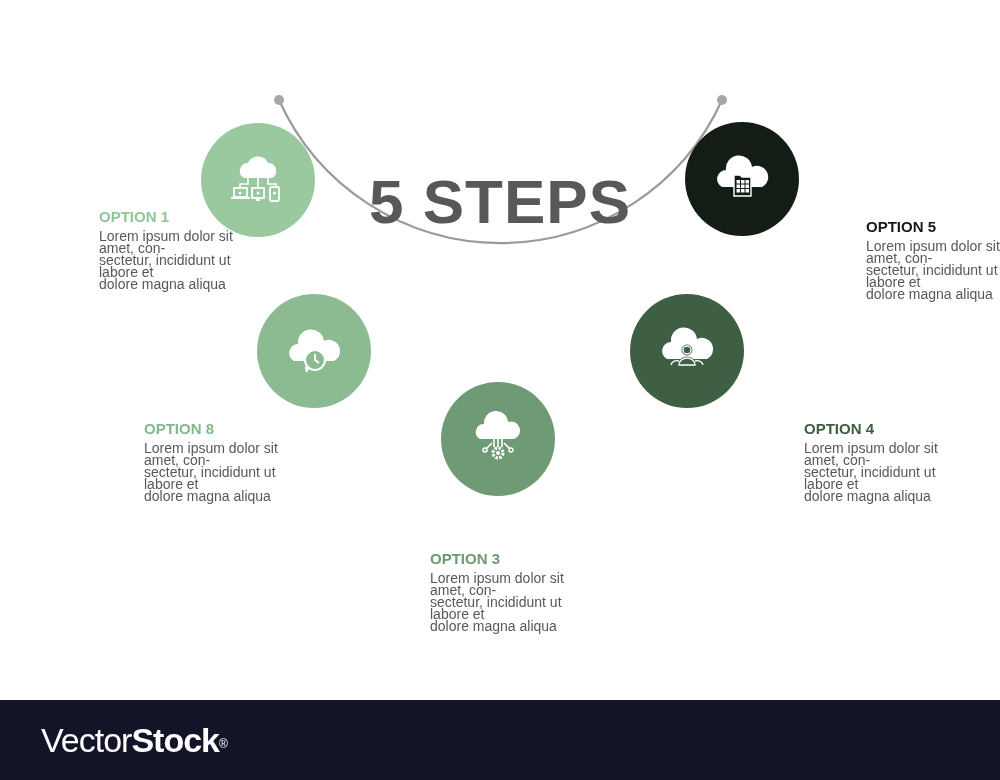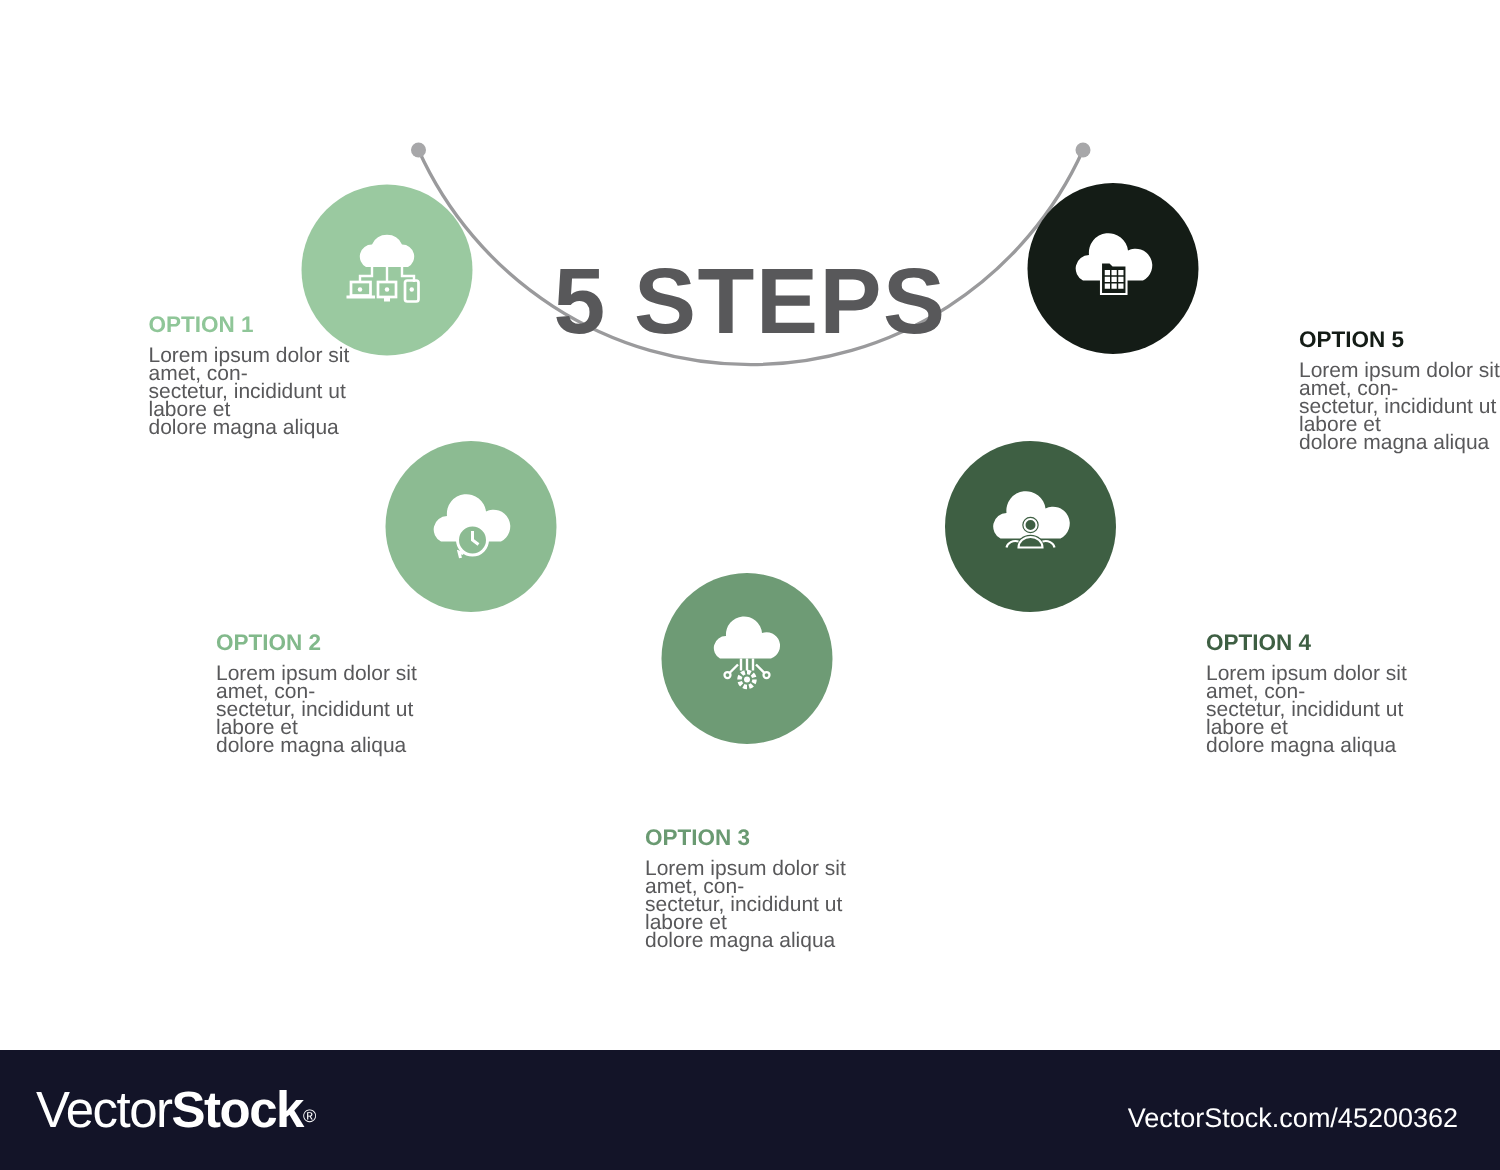--- a/index.html
+++ b/index.html
@@ -7,21 +7,21 @@
   .canvas{position:absolute;left:0;top:0;width:1000px;height:700px;background:#ffffff;}
   svg.arc{position:absolute;left:0;top:0;}
   .step-circle{position:absolute;width:114px;height:114px;border-radius:50%;display:flex;align-items:center;justify-content:center;}
   .step-circle svg{width:64px;height:64px;}
   .title{position:absolute;left:360px;top:166px;width:280px;text-align:center;font-weight:bold;font-size:62px;color:#58585a;letter-spacing:1px;line-height:72px;}
   .subtitle{position:absolute;left:360px;top:246px;width:280px;text-align:center;font-weight:bold;font-size:24px;color:#939598;line-height:30px;}
   .opt{position:absolute;width:160px;}
   .opt-title{font-weight:bold;font-size:15px;line-height:18px;margin-bottom:4px;}
   .opt-text{font-size:14px;line-height:12px;color:#58585a;}
   .footer{position:absolute;left:0;top:700px;width:1000px;height:80px;background:#131428;color:#ffffff;}
-  .brand{position:absolute;left:24px;top:20px;font-size:34px;line-height:40px;letter-spacing:-1px;text-align:center;}
+  .brand{position:absolute;left:41px;top:20px;font-size:34px;line-height:40px;letter-spacing:-1px;text-align:center;}
   .brand .light{font-weight:normal;}
   .brand .bold{font-weight:bold;}
   .brand sup{font-size:12px;vertical-align:top;position:relative;top:4px;}
   .url{position:absolute;right:28px;top:34px;font-size:18px;line-height:22px;}
 </style>
 </head>
 <body>
 
 <div class="canvas">
 
@@ -105,21 +105,21 @@
   </div>
 
   <div class="opt" style="left:59px;top:208px;margin-left:40px;">
     <div class="opt-title" style="color:#8fc698;">OPTION 1</div>
     <div class="opt-text" style="white-space:pre-line;">Lorem ipsum dolor sit amet, con-
 sectetur, incididunt ut labore et
 dolore magna aliqua</div>
   </div>
 
   <div class="opt" style="left:144px;top:420px;">
-    <div class="opt-title" style="color:#82b98b;">OPTION 2</div>
+    <div class="opt-title" style="color:#82b98b;">OPTION 8</div>
     <div class="opt-text" style="white-space:pre-line;">Lorem ipsum dolor sit amet, con-
 sectetur, incididunt ut labore et
 dolore magna aliqua</div>
   </div>
 
   <div class="opt" style="left:430px;top:526px;">
     <div class="opt-title" style="color:#6a9a72;margin-top:24px;">OPTION 3</div>
     <div class="opt-text" style="white-space:pre-line;">Lorem ipsum dolor sit amet, con-
 sectetur, incididunt ut labore et
 dolore magna aliqua</div>
@@ -137,14 +137,13 @@
     <div class="opt-text" style="white-space:pre-line;">Lorem ipsum dolor sit amet, con-
 sectetur, incididunt ut labore et
 dolore magna aliqua</div>
   </div>
 </div>
 
 <div class="footer">
   <div class="brand">
     <span class="light">Vector</span><span class="bold">Stock</span><sup>®</sup>
   </div>
-  <div class="url">VectorStock.com/45200362</div>
 </div>
 
 </body></html>

